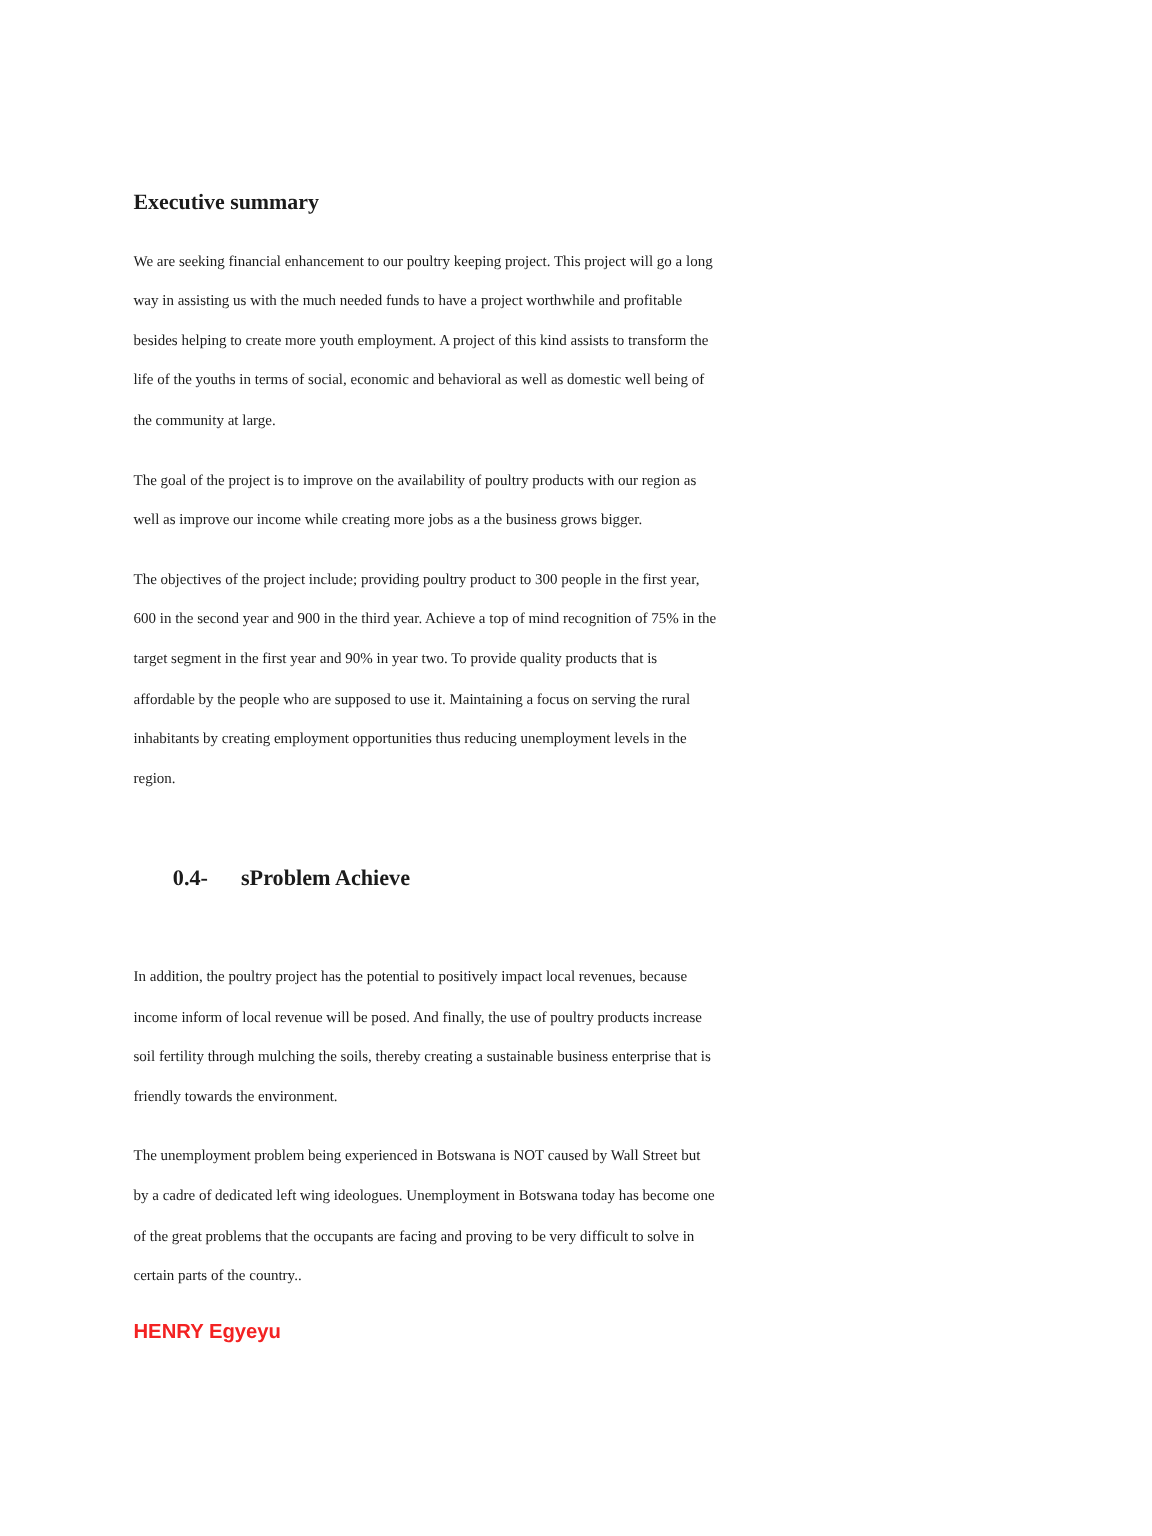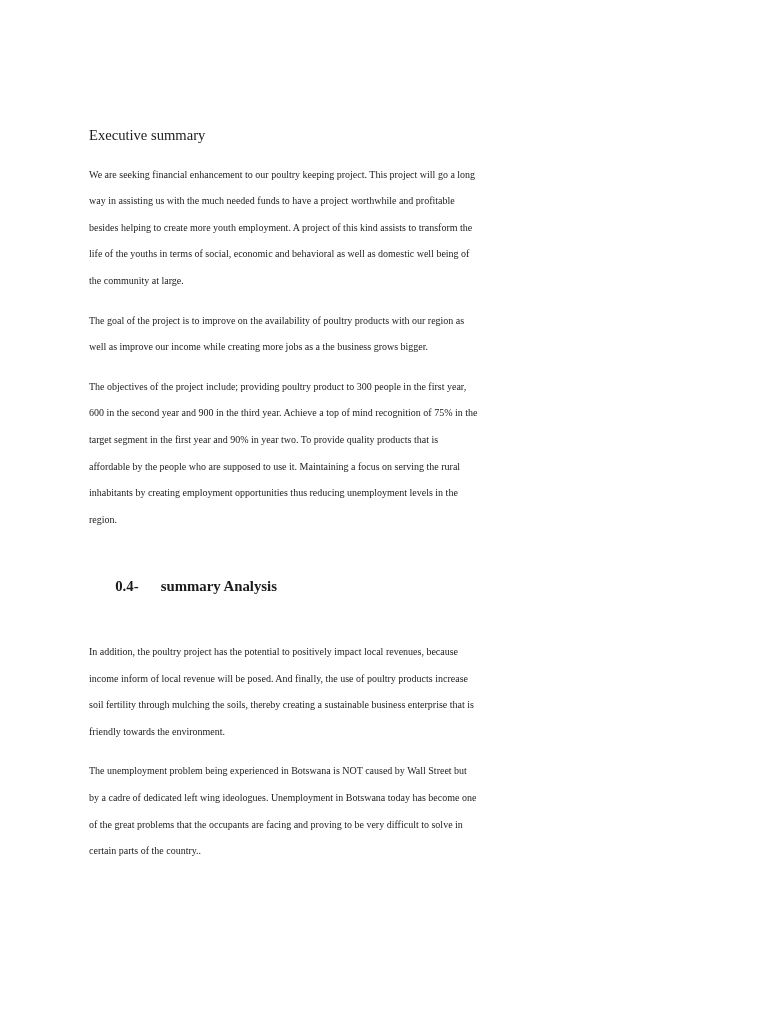--- a/index.html
+++ b/index.html
@@ -16,21 +16,21 @@
     font-family: "Liberation Serif", "DejaVu Serif", serif;
     color: var(--text, #1b1b1b);
   }
   .content {
     position: absolute;
     top: 122px;
     left: 89px;
     right: 0;
   }
   .doc-title {
-    font-weight: normal;
+    font-weight: bold;
     font-size: 14.6px;
     line-height: 26.6px;
     margin: 0 0 13px 0;
     white-space: pre;
   }
   .para {
     font-size: 10px;
     line-height: 26.6px;
     margin: 0 0 13px 0;
     white-space: pre;
@@ -76,28 +76,29 @@
 well as improve our income while creating more jobs as a the business grows bigger.</p>
 
     <p class="para">The objectives of the project include; providing poultry product to 300 people in the first year,
 600 in the second year and 900 in the third year. Achieve a top of mind recognition of 75% in the
 target segment in the first year and 90% in year two. To provide quality products that is
 affordable by the people who are supposed to use it. Maintaining a focus on serving the rural
 inhabitants by creating employment opportunities thus reducing unemployment levels in the
 region.</p>
 
     <h2 class="section-heading">
-      <span class="section-number">0.4-</span><span>summary Analysis</span>
+      <span class="section-number">0.4-</span><span>sProblem Achieve</span>
     </h2>
 
     <p class="para">In addition, the poultry project has the potential to positively impact local revenues, because
 income inform of local revenue will be posed. And finally, the use of poultry products increase
 soil fertility through mulching the soils, thereby creating a sustainable business enterprise that is
 friendly towards the environment.</p>
 
     <p class="para">The unemployment problem being experienced in Botswana is NOT caused by Wall Street but
 by a cadre of dedicated left wing ideologues. Unemployment in Botswana today has become one
 of the great problems that the occupants are facing and proving to be very difficult to solve in
 certain parts of the country..</p>
 
+    <div class="signature">HENRY Egyeyu</div>
 
   </div>
 </div>
 
 </body></html>

